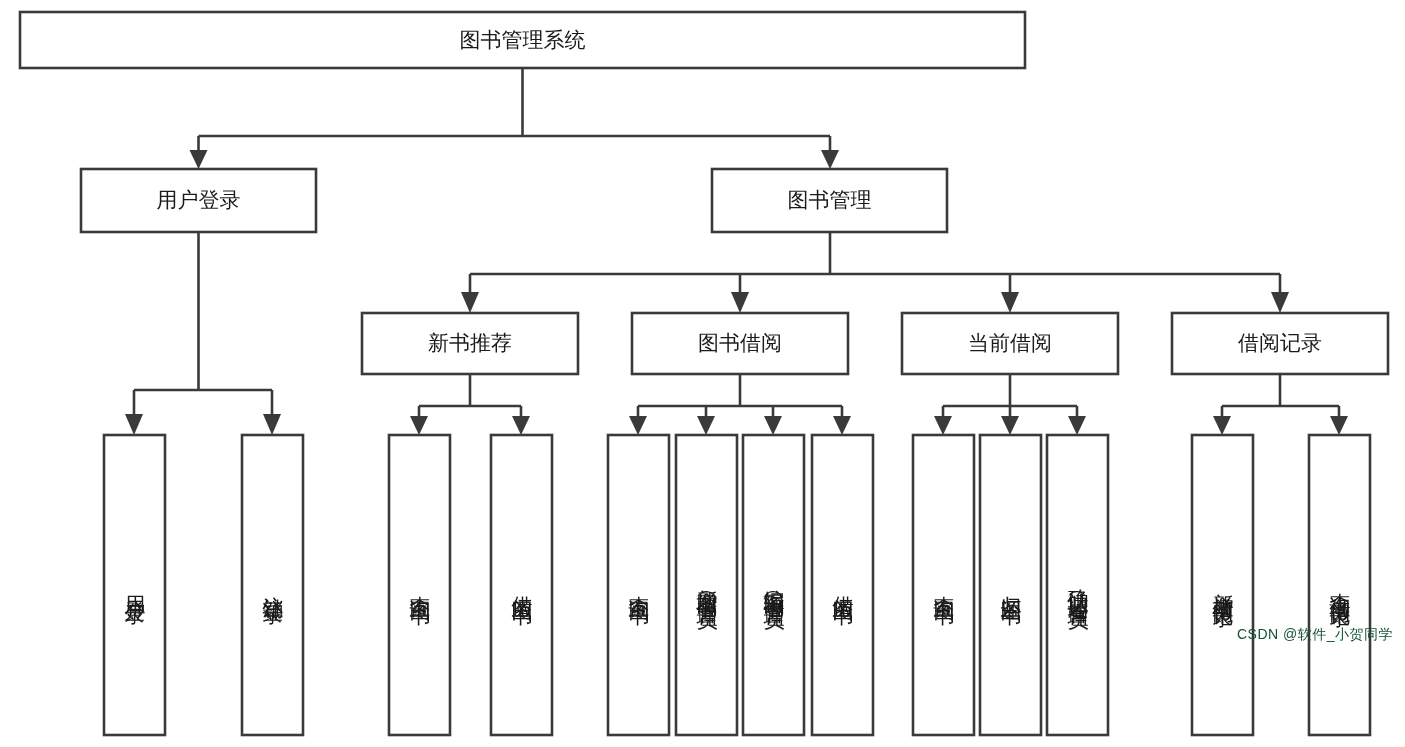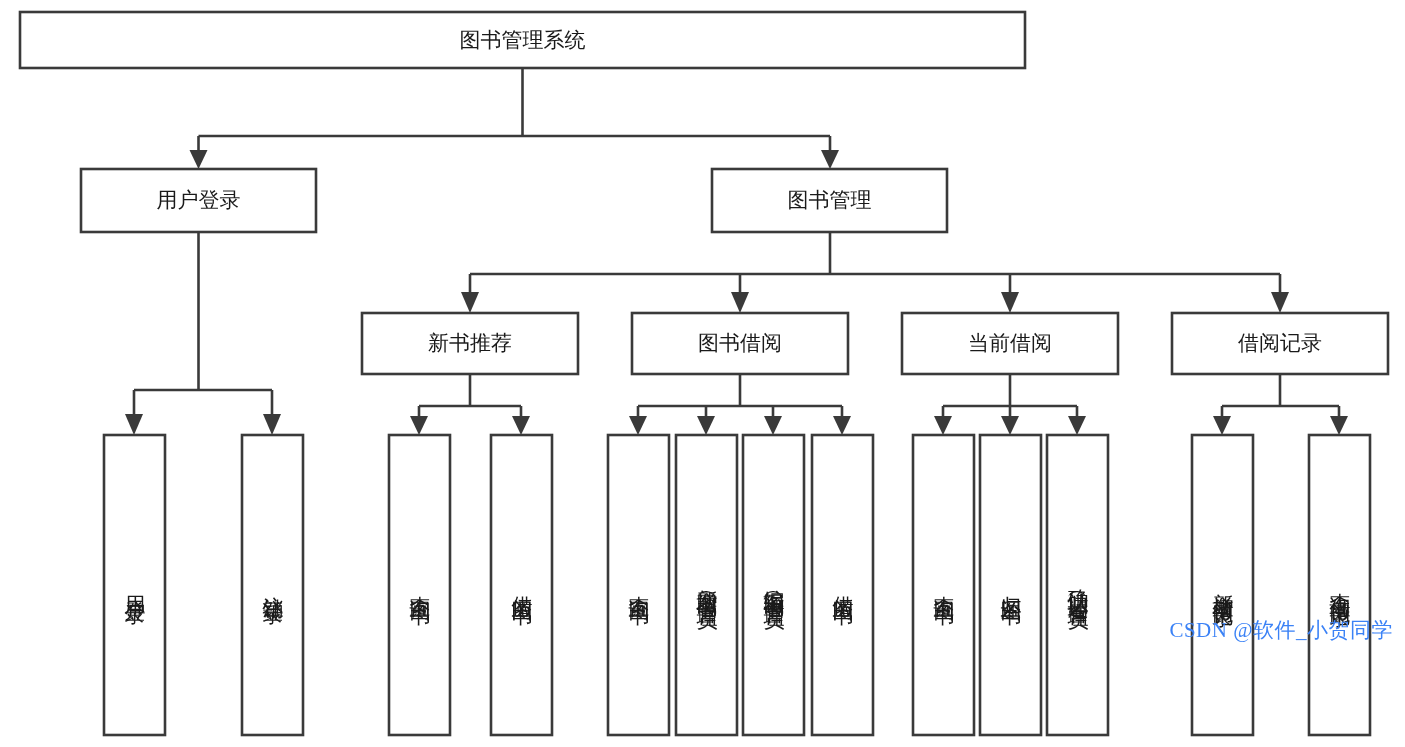--- a/index.html
+++ b/index.html
@@ -62,23 +62,23 @@
     writing-mode: vertical-rl;
     text-orientation: upright;
     letter-spacing: 3px;
     line-height: 1;
     white-space: nowrap;
   }
   .watermark {
     position: absolute;
     right: 12px;
     bottom: 6px;
-    font-family: Liberation Serif, serif;
-    font-size: 21px;
-    color: #3b82f6;
+    font-family: Liberation Sans, sans-serif;
+    font-size: 14px;
+    color: #14532d;
     white-space: nowrap;
     letter-spacing: 0.5px;
   }
 </style>
 </head>
 <body>
 
 <div id="diagram-root">
 
   <svg id="tree-svg" viewBox="0 0 1405 747">

